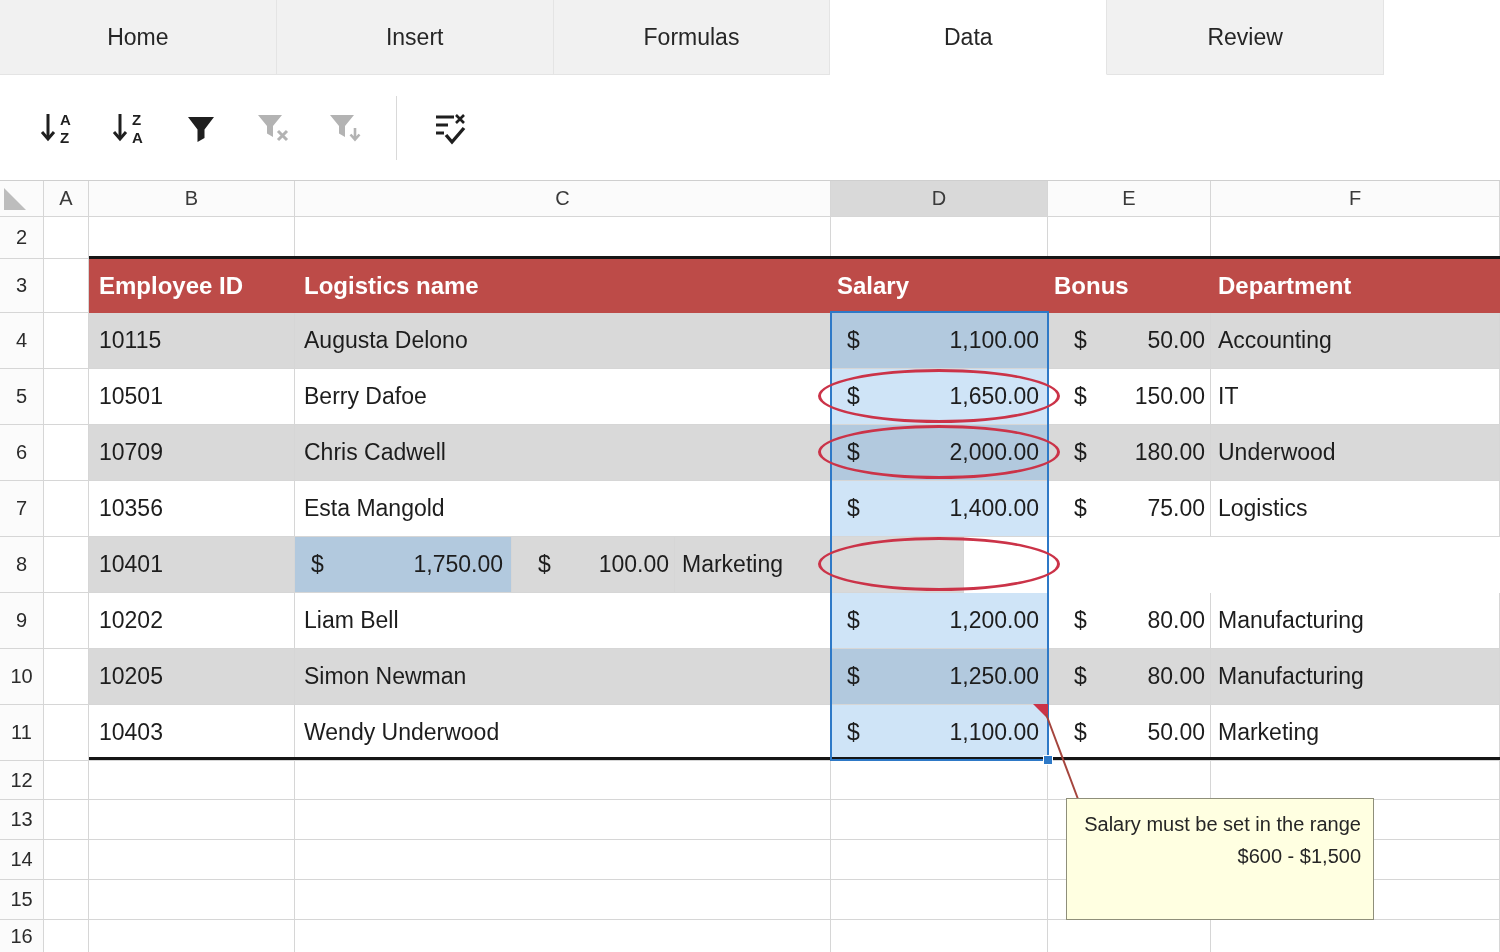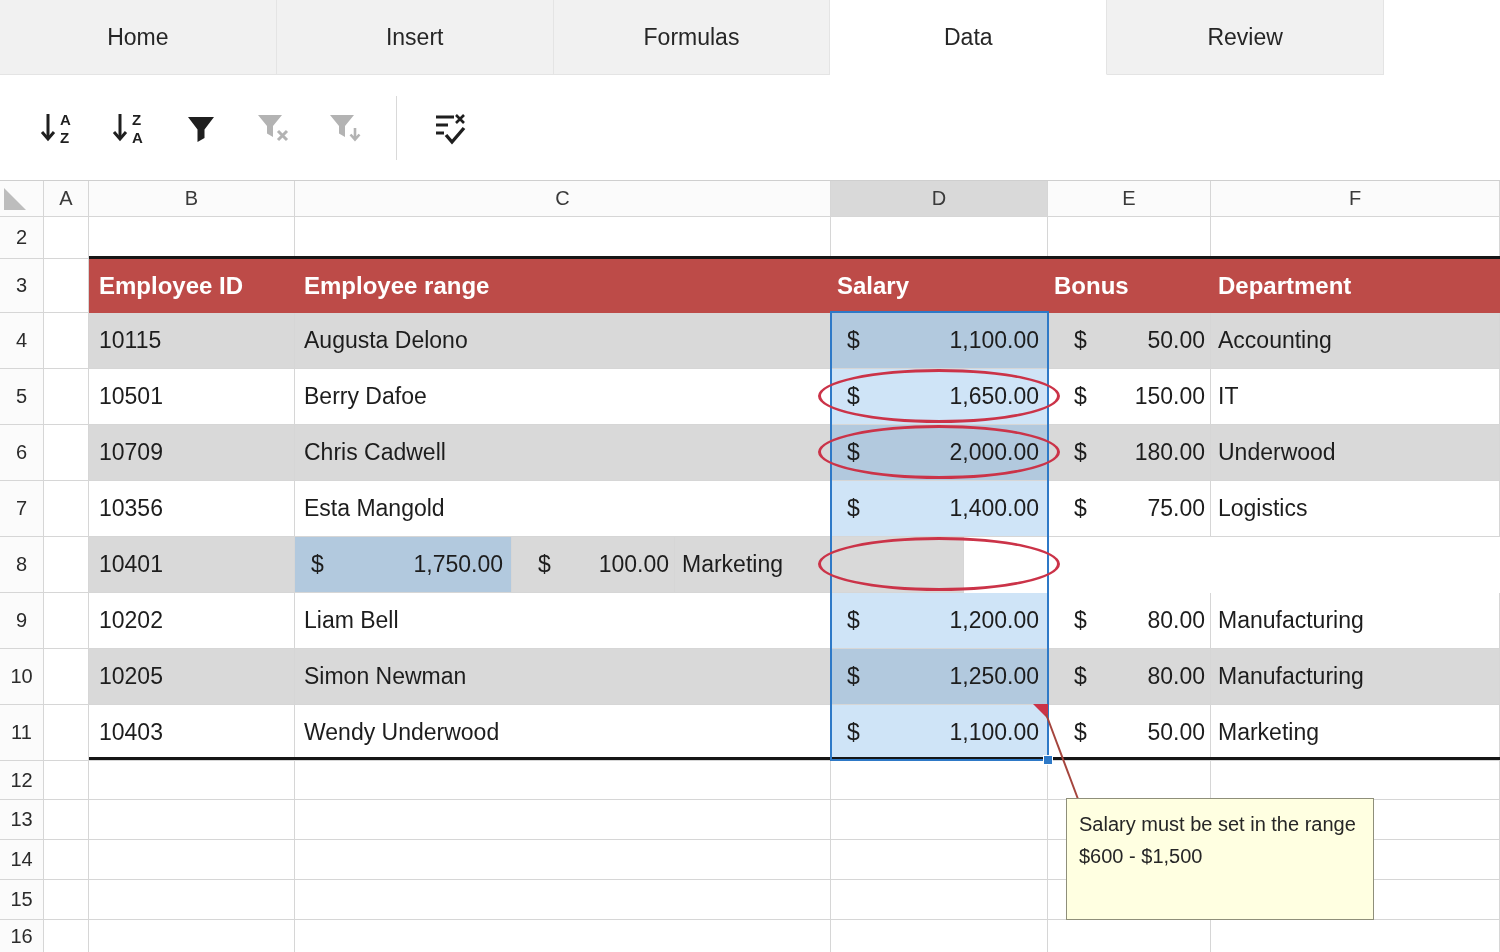--- a/index.html
+++ b/index.html
@@ -73,21 +73,21 @@
                 background:#2e79c7; border:1px solid #fff; z-index:8; }
 
   .invalid-ellipse { position:absolute; width:242px; height:54px; border:3px solid #cb3348;
                      border-radius:50%; z-index:7; pointer-events:none; }
   .e1 { left:818px; top:369px; } .e2 { left:818px; top:425px; } .e3 { left:818px; top:537px; }
 
   .callout-svg { position:absolute; left:0; top:0; z-index:8; pointer-events:none; }
 
   .comment { position:absolute; left:1066px; top:798px; width:308px; height:122px;
              background:#ffffe1; border:1px solid #8f8f7a; z-index:9;
-             font-size:20px; color:#262626; padding:9px 12px; line-height:1.6; }
+             font-size:20px; color:#262626; padding:9px 12px; line-height:1.6;text-align:right; }
 
   svg text { font-family:"Liberation Sans", sans-serif; }
 </style>
 </head>
 <body>
 
 <div class="app">
 
   <div class="tabbar">
     <div class="tab">Home</div>
@@ -163,21 +163,21 @@
       <div class="cell cC"></div>
       <div class="cell cD"></div>
       <div class="cell cE"></div>
       <div class="cell cF"></div>
     </div>
 
     <div class="row h54">
       <div class="cell rn">3</div>
       <div class="cell cA"></div>
       <div class="cell cB hdr">Employee ID</div>
-      <div class="cell cC hdr">Employee range</div>
+      <div class="cell cC hdr">Logistics name</div>
       <div class="cell cD hdr">Salary</div>
       <div class="cell cE hdr">Bonus</div>
       <div class="cell cF hdr">Department</div>
     </div>
 
     <div class="row h56 band">
       <div class="cell rn">4</div>
       <div class="cell cA"></div>
       <div class="cell cB">10115</div>
       <div class="cell cC">Augusta Delono</div>

